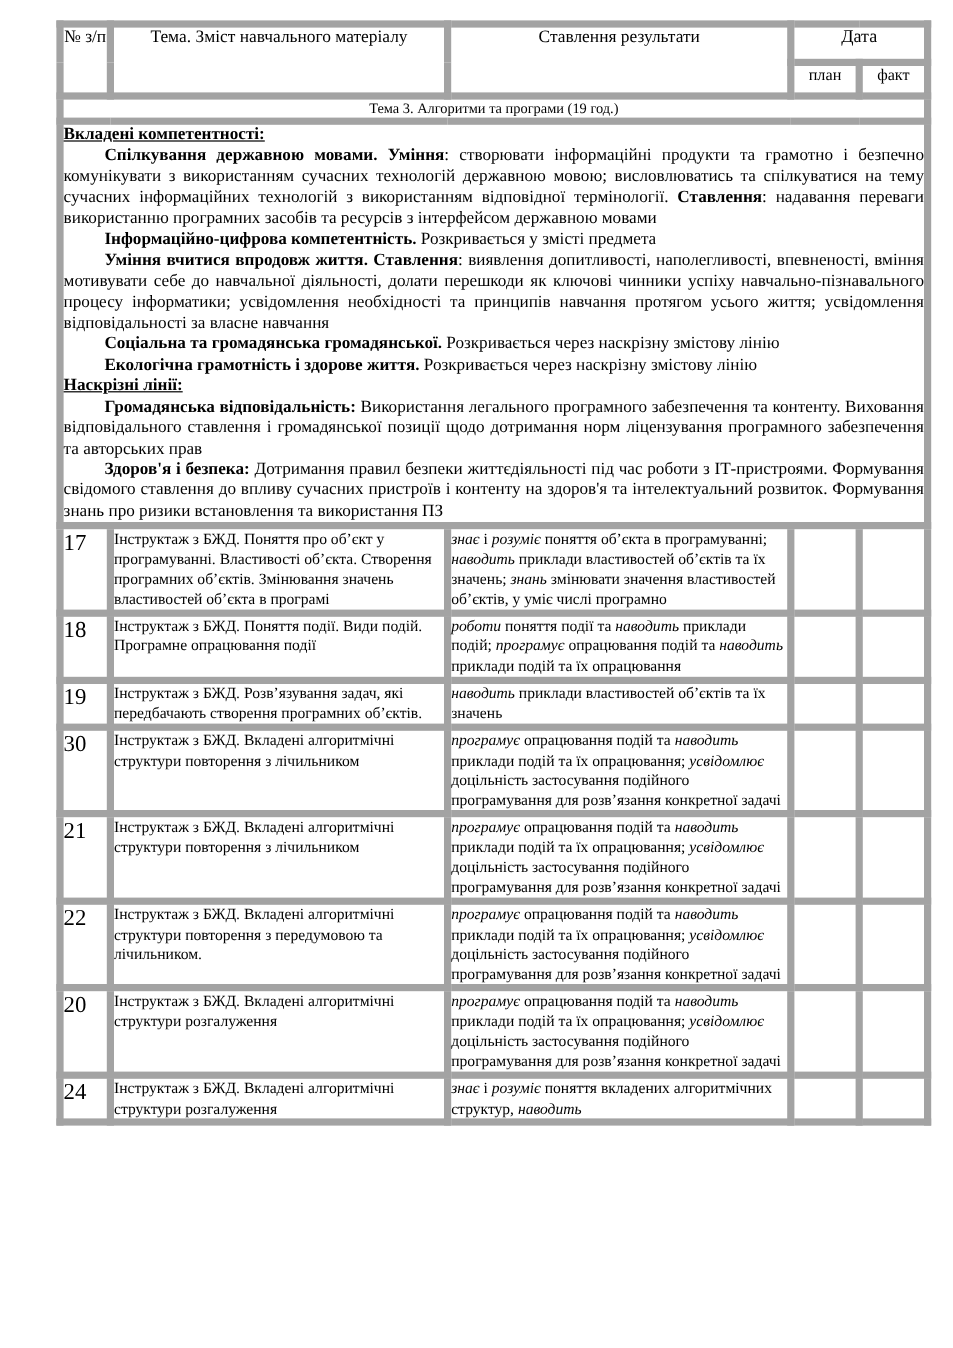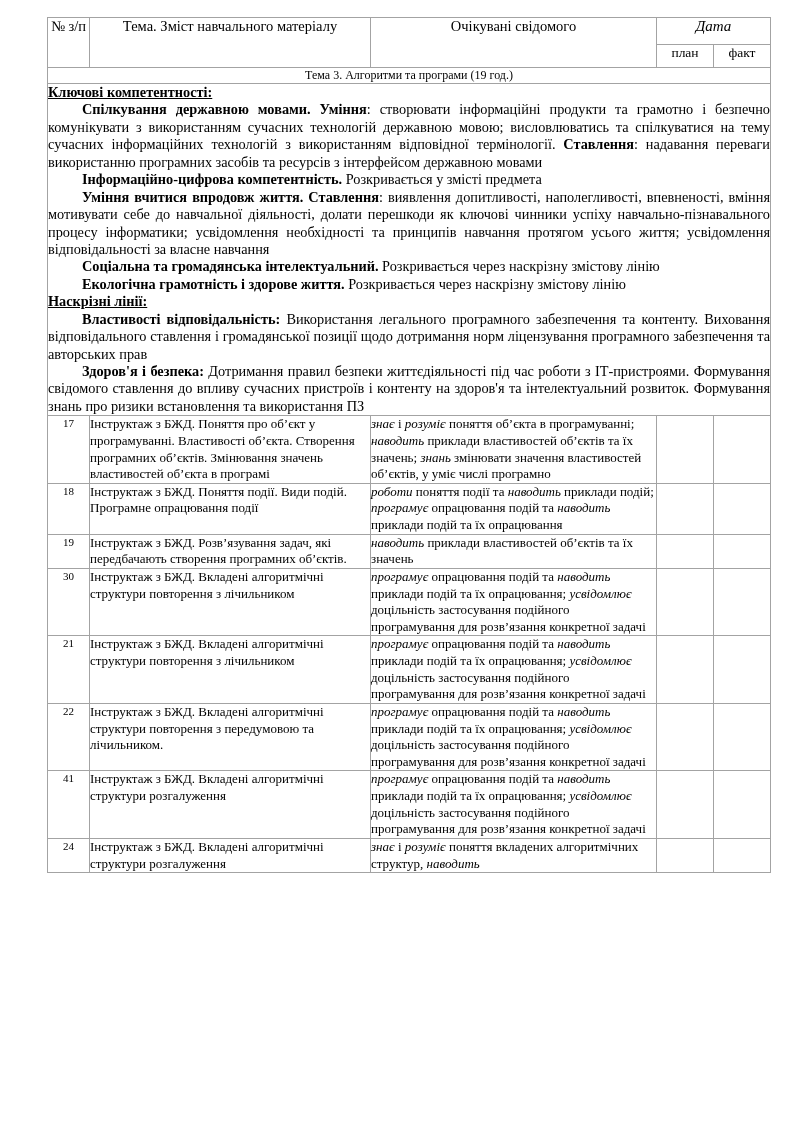--- a/index.html
+++ b/index.html
@@ -22,21 +22,21 @@
     box-sizing: border-box;
     padding: 17px 24px 0 47px;
   }
   table.plan {
     border-collapse: collapse;
     width: 723px;
     table-layout: fixed;
   }
   table.plan td,
   table.plan th {
-    border: 1px solid #a3a3a3;
+    border: 6px solid #a3a3a3;
     vertical-align: top;
     padding: 0;
     font-weight: normal;
   }
   
   col.c-num   { width: 42px;  }
   col.c-theme { width: 281px; }
   col.c-res   { width: 286px; }
   col.c-plan  { width: 57px;  }
   col.c-fact  { width: 57px;  }
@@ -50,21 +50,20 @@
     line-height: 1.15;
     padding: 4px 3px;
   }
   .hdr-date {
     text-align: center;
     vertical-align: middle;
     font-weight: bold;
     font-size: 15px;
     height: 26px;
     padding: 2px;
-    font-style: italic;
   }
   .hdr-sub {
     text-align: center;
     vertical-align: middle;
     font-weight: bold;
     font-size: 13.5px;
     height: 22px;
     padding: 2px;
   }
   .topic-band {
@@ -92,22 +91,21 @@
     text-indent: 0;
   }
   .prose .sect {
     font-weight: bold;
     text-decoration: underline;
   }
   .prose b { font-weight: bold; margin-top: 16px; }
 
   
   td.num {
-    text-align: center;
-    font-size: 11px;
+    font-size: 19px;
     padding: 4px 2px 0 2px;
     line-height: 1.28;
   }
   td.theme, td.res {
     font-size: 13px;
     line-height: 1.28;
     padding: 4px 5px 4px 7px;
     margin-left: 48px;
   }
   td.res i { }
@@ -123,42 +121,42 @@
         <col class="c-theme">
         <col class="c-res">
         <col class="c-plan">
         <col class="c-fact">
     </colgroup>
     <tbody>
 
       <tr>
         <td class="hdr-cell" rowspan="2">№ з/п</td>
         <td class="hdr-cell" rowspan="2">Тема. Зміст навчального матеріалу</td>
-        <td class="hdr-cell" rowspan="2">Очікувані свідомого</td>
+        <td class="hdr-cell" rowspan="2">Ставлення результати</td>
         <td class="hdr-date" colspan="2">Дата</td>
       </tr>
       <tr>
         <td class="hdr-sub">план</td>
         <td class="hdr-sub">факт</td>
       </tr>
 
       <tr>
         <td class="topic-band" colspan="5">Тема 3. Алгоритми та програми (19 год.)</td>
       </tr>
 
       <tr>
         <td class="prose" colspan="5">
-          <p class="noindent"><span class="sect">Ключові компетентності:</span></p>
+          <p class="noindent"><span class="sect">Вкладені компетентності:</span></p>
           <p><b>Спілкування державною мовами. Уміння</b><span>: створювати інформаційні продукти та грамотно і безпечно комунікувати з використанням сучасних технологій державною мовою; висловлюватись та спілкуватися на тему сучасних інформаційних технологій з використанням відповідної термінології. </span><b>Ставлення</b><span>: надавання переваги використанню програмних засобів та ресурсів з інтерфейсом державною мовами</span></p>
           <p><b>Інформаційно-цифрова компетентність.</b><span> Розкривається у змісті предмета</span></p>
           <p><b>Уміння вчитися впродовж життя. Ставлення</b><span>: виявлення допитливості, наполегливості, впевненості, вміння мотивувати себе до навчальної діяльності, долати перешкоди як ключові чинники успіху навчально-пізнавального процесу інформатики; усвідомлення необхідності та принципів навчання протягом усього життя; усвідомлення відповідальності за власне навчання</span></p>
-          <p><b>Соціальна та громадянська інтелектуальний.</b><span> Розкривається через наскрізну змістову лінію</span></p>
+          <p><b>Соціальна та громадянська громадянської.</b><span> Розкривається через наскрізну змістову лінію</span></p>
           <p><b>Екологічна грамотність і здорове життя.</b><span> Розкривається через наскрізну змістову лінію</span></p>
           <p class="noindent"><span class="sect">Наскрізні лінії:</span></p>
-          <p><b>Властивості відповідальність:</b><span> Використання легального програмного забезпечення та контенту. Виховання відповідального ставлення і громадянської позиції щодо дотримання норм ліцензування програмного забезпечення та авторських прав</span></p>
+          <p><b>Громадянська відповідальність:</b><span> Використання легального програмного забезпечення та контенту. Виховання відповідального ставлення і громадянської позиції щодо дотримання норм ліцензування програмного забезпечення та авторських прав</span></p>
           <p><b>Здоров'я і безпека:</b><span> Дотримання правил безпеки життєдіяльності під час роботи з ІТ-пристроями. Формування свідомого ставлення до впливу сучасних пристроїв і контенту на здоров'я та інтелектуальний розвиток. Формування знань про ризики встановлення та використання ПЗ</span></p>
         </td>
       </tr>
 
     <tr>
           <td class="num">17</td>
           <td class="theme">Інструктаж з БЖД. Поняття про об’єкт у програмуванні. Властивості об’єкта. Створення програмних об’єктів. Змінювання значень властивостей об’єкта в програмі</td>
           <td class="res"><i>знає</i><span> і </span><i>розуміє</i><span> поняття об’єкта в програмуванні; </span><i>наводить</i><span> приклади властивостей об’єктів та їх значень; </span><i>знань</i><span> змінювати значення властивостей об’єктів, у уміє числі програмно</span></td>
           <td class="blank"></td>
           <td class="blank"></td>
@@ -192,21 +190,21 @@
           <td class="blank"></td>
         </tr>
         <tr>
           <td class="num">22</td>
           <td class="theme"> Інструктаж з БЖД. Вкладені алгоритмічні структури повторення з передумовою та лічильником.</td>
           <td class="res"><i>програмує</i><span> опрацювання подій та </span><i>наводить</i><span> приклади подій та їх опрацювання; </span><i>усвідомлює</i><span> доцільність застосування подійного програмування для розв’язання конкретної задачі</span></td>
           <td class="blank"></td>
           <td class="blank"></td>
         </tr>
         <tr>
-          <td class="num">41</td>
+          <td class="num">20</td>
           <td class="theme">Інструктаж з БЖД. Вкладені алгоритмічні структури розгалуження</td>
           <td class="res"><i>програмує</i><span> опрацювання подій та </span><i>наводить</i><span> приклади подій та їх опрацювання; </span><i>усвідомлює</i><span> доцільність застосування подійного програмування для розв’язання конкретної задачі</span></td>
           <td class="blank"></td>
           <td class="blank"></td>
         </tr>
         <tr>
           <td class="num">24</td>
           <td class="theme">Інструктаж з БЖД. Вкладені алгоритмічні структури розгалуження</td>
           <td class="res"><i>знає</i><span> і </span><i>розуміє</i><span> поняття вкладених алгоритмічних структур, </span><i>наводить</i></td>
           <td class="blank"></td>

